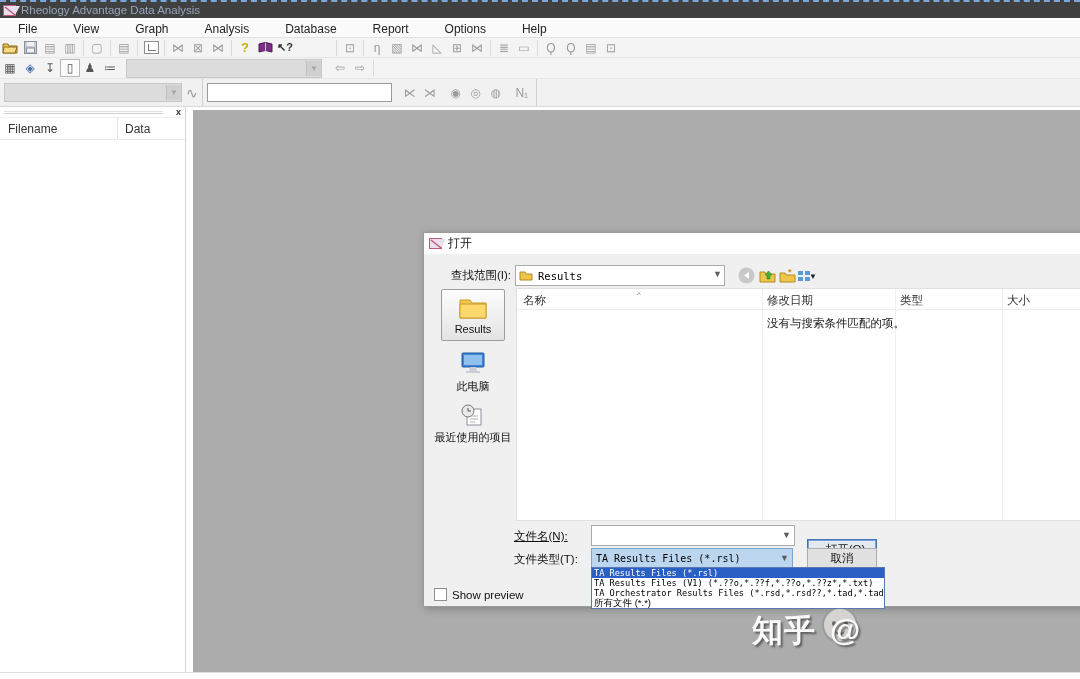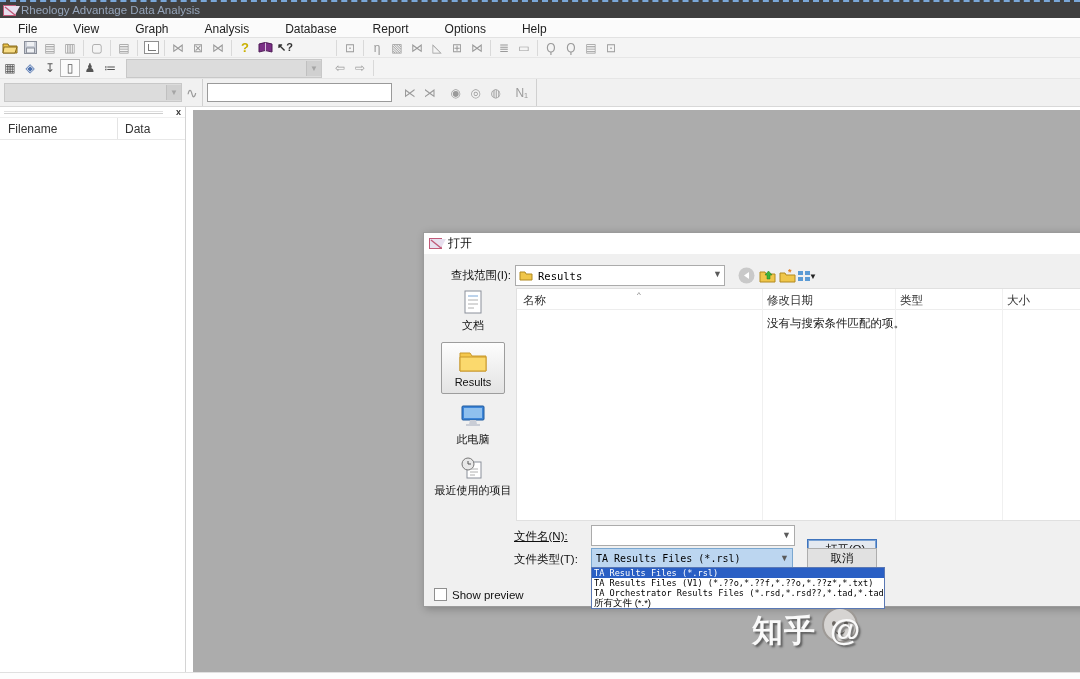--- a/index.html
+++ b/index.html
@@ -359,30 +359,20 @@
             <rect x="1" y="2" width="5" height="4" fill="#5b9bd5"></rect>
             <rect x="8" y="2" width="5" height="4" fill="#5b9bd5"></rect>
             <rect x="1" y="8" width="5" height="4" fill="#5b9bd5"></rect>
             <rect x="8" y="8" width="5" height="4" fill="#5b9bd5"></rect>
           </svg>
       </span>
       <span class="views-caret">▼</span>
     </div>
 
     <div class="dlg-side">
-      <div class="side-item">
-        <svg width="26" height="26">
-            <rect x="5" y="2" width="16" height="22" fill="#fff" stroke="#8a8f9a"></rect>
-            <line x1="8" y1="7" x2="18" y2="7" stroke="#7aa7d8"></line>
-            <line x1="8" y1="11" x2="18" y2="11" stroke="#b0b0b0"></line>
-            <line x1="8" y1="15" x2="18" y2="15" stroke="#b0b0b0"></line>
-            <line x1="8" y1="19" x2="14" y2="19" stroke="#b0b0b0"></line>
-          </svg>
-        <span class="lbl">文档</span>
-      </div>
       <div class="side-item selected">
         <svg width="30" height="24">
             <path d="M2 4 h10 l2 3 h14 v15 h-26 z" fill="#f5c84c" stroke="#c9982a"></path>
             <path d="M2 8 h26 v14 h-26 z" fill="#fbd96d" stroke="#c9982a"></path>
           </svg>
         <span class="lbl">Results</span>
       </div>
       <div class="side-item">
         <svg width="30" height="26">
             <rect x="4" y="3" width="22" height="14" rx="1" fill="#3d85d8" stroke="#1f5a9e"></rect>

